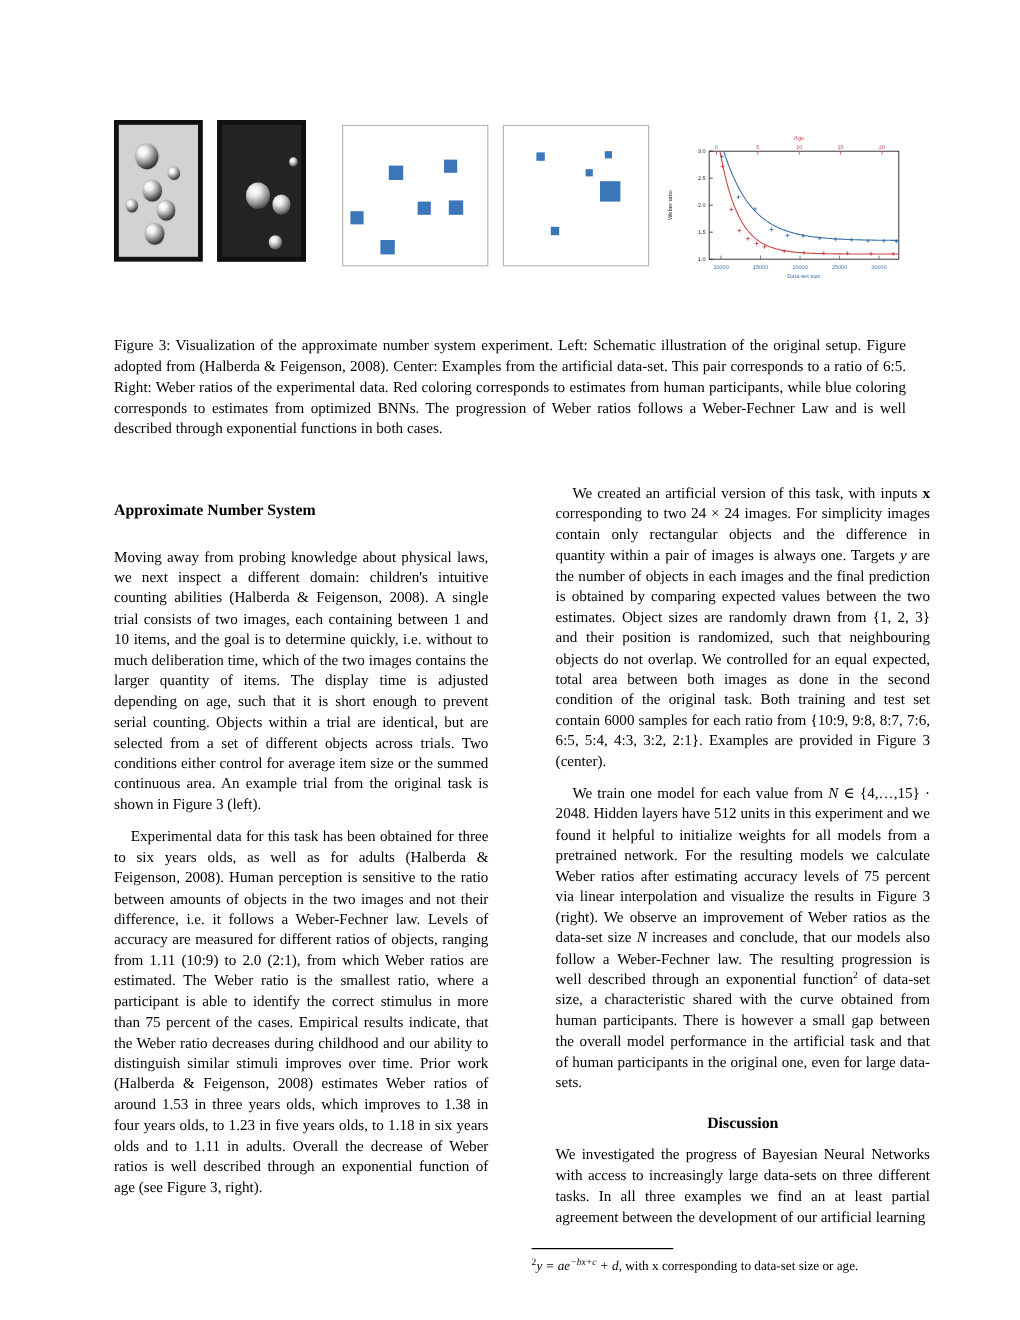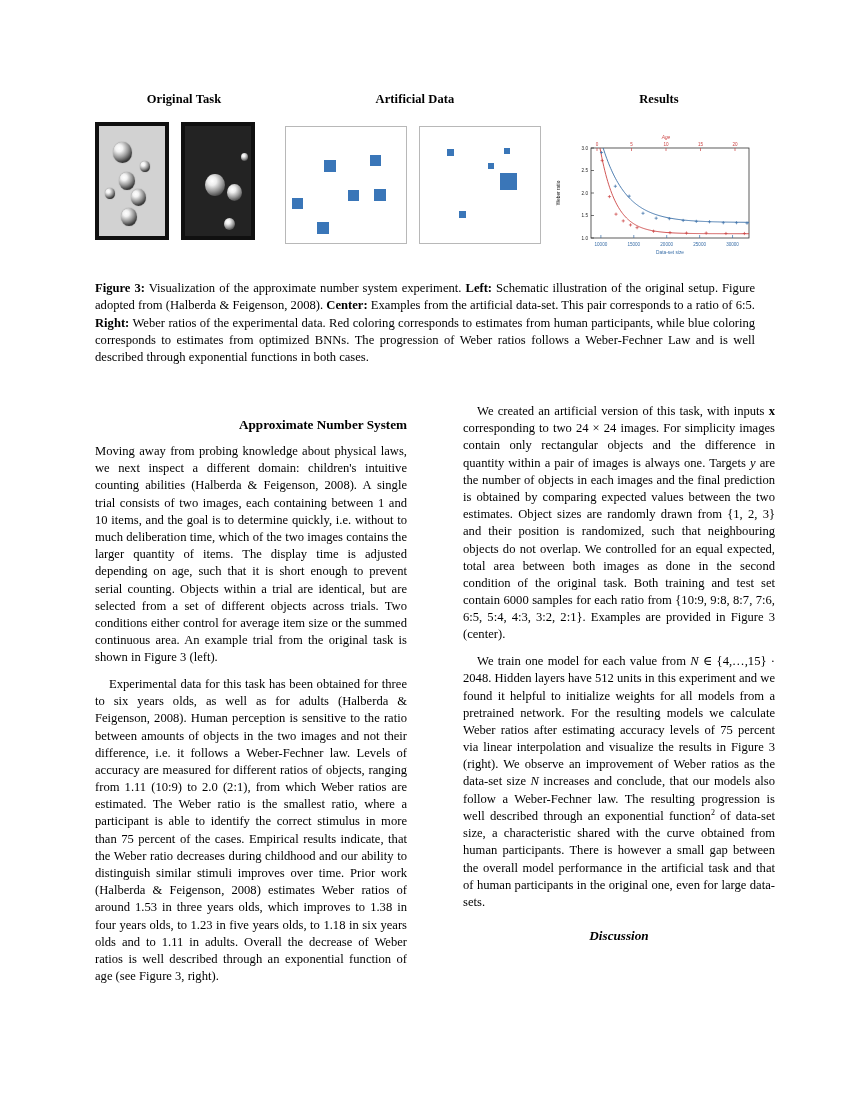--- a/index.html
+++ b/index.html
@@ -100,21 +100,21 @@
   .caption {
     position: absolute;
     left: 0;
     top: 280px;
     width: 660px;
     font-size: 12.6px;
     line-height: 1.37;
     text-align: justify;
     text-justify: inter-word;
   }
-  .caption b { font-weight: bold; }
+  .caption b { font-weight: normal; }
 
   
   .columns {
     position: absolute;
     left: 0;
     top: 403px;
     width: 660px;
     height: 660px;
   }
   .col {
@@ -127,24 +127,24 @@
     text-justify: inter-word;
   }
   .col.left  { left: 0px; }
   .col.right { left: 368px; }
 
   .col p { margin: 0 0 9.5px 0; text-indent: 14px; }
   .col p.noindent { text-indent: 0; }
   h3.section {
     font-size: 13.2px;
     font-weight: bold;
-    margin: 13px 0 9px 0;
-    text-align: right;
-  }
-  h3.section.centered { text-align: center; margin: 16px 0 9px 0; font-style: italic; }
+    margin: 13px 0 22px 0;
+    text-align: left;
+  }
+  h3.section.centered { text-align: center; margin: 16px 0 9px 0; }
 
   .footnote-wrap {
     position: absolute;
     left: 348px;
     bottom: 0px;
     width: 312px;
   }
   .footnote-rule {
     width: 118px;
     height: 1px;
@@ -160,25 +160,20 @@
   .mathvar { font-style: italic; font-family: "Liberation Serif", serif; }
   .bfvar { font-weight: bold; font-family: "Liberation Serif", serif; }
 </style>
 </head>
 <body>
 
 <div class="page">
 
   <div class="figure-block">
 
-    <div class="fig-titles">
-      <div class="fig-title t1">Original Task</div>
-      <div class="fig-title t2">Artificial Data</div>
-      <div class="fig-title t3">Results</div>
-    </div>
 
     <div class="fig-panels">
 
       <div class="orig-pair">
         <div class="orig-img light" id="orig-light">
             <div class="blob onlight" style="left: 14px; top: 16px; width: 19px; height: 21.28px;"></div>
             <div class="blob onlight" style="left: 41px; top: 35px; width: 10px; height: 11.2px;"></div>
             <div class="blob onlight" style="left: 20px; top: 46px; width: 16px; height: 17.92px;"></div>
             <div class="blob onlight" style="left: 6px; top: 62px; width: 10px; height: 11.2px;"></div>
             <div class="blob onlight" style="left: 32px; top: 63px; width: 15px; height: 16.8px;"></div>
@@ -366,17 +361,22 @@
       <p class="noindent">Moving away from probing knowledge about physical laws, we next inspect a different domain: children's intuitive counting abilities (Halberda &amp; Feigenson, 2008). A single trial consists of two images, each containing between 1 and 10 items, and the goal is to determine quickly, i.e. without to much deliberation time, which of the two images contains the larger quantity of items. The display time is adjusted depending on age, such that it is short enough to prevent serial counting. Objects within a trial are identical, but are selected from a set of different objects across trials. Two conditions either control for average item size or the summed continuous area. An example trial from the original task is shown in Figure 3 (left).</p>
       <p>Experimental data for this task has been obtained for three to six years olds, as well as for adults (Halberda &amp; Feigenson, 2008). Human perception is sensitive to the ratio between amounts of objects in the two images and not their difference, i.e. it follows a Weber-Fechner law. Levels of accuracy are measured for different ratios of objects, ranging from 1.11 (10:9) to 2.0 (2:1), from which Weber ratios are estimated. The Weber ratio is the smallest ratio, where a participant is able to identify the correct stimulus in more than 75 percent of the cases. Empirical results indicate, that the Weber ratio decreases during childhood and our ability to distinguish similar stimuli improves over time. Prior work (Halberda &amp; Feigenson, 2008) estimates Weber ratios of around 1.53 in three years olds, which improves to 1.38 in four years olds, to 1.23 in five years olds, to 1.18 in six years olds and to 1.11 in adults. Overall the decrease of Weber ratios is well described through an exponential function of age (see Figure 3, right).</p>
     </div>
 
     <div class="col right">
       <p><span>We created an artificial version of this task, with inputs </span><span class="bfvar">x</span><span> corresponding to two 24 × 24 images. For simplicity images contain only rectangular objects and the difference in quantity within a pair of images is always one. Targets </span><span class="mathvar">y</span><span> are the number of objects in each images and the final prediction is obtained by comparing expected values between the two estimates. Object sizes are randomly drawn from {1, 2, 3} and their position is randomized, such that neighbouring objects do not overlap. We controlled for an equal expected, total area between both images as done in the second condition of the original task. Both training and test set contain 6000 samples for each ratio from {10:9, 9:8, 8:7, 7:6, 6:5, 5:4, 4:3, 3:2, 2:1}. Examples are provided in Figure 3 (center).</span></p>
 
       <p><span>We train one model for each value from </span><span class="mathvar">N</span><span> ∈ {4,…,15} · 2048. Hidden layers have 512 units in this experiment and we found it helpful to initialize weights for all models from a pretrained network. For the resulting models we calculate Weber ratios after estimating accuracy levels of 75 percent via linear interpolation and visualize the results in Figure 3 (right). We observe an improvement of Weber ratios as the data-set size </span><span class="mathvar">N</span><span> increases and conclude, that our models also follow a Weber-Fechner law. The resulting progression is well described through an exponential function</span><span class="sup">2</span><span> of data-set size, a characteristic shared with the curve obtained from human participants. There is however a small gap between the overall model performance in the artificial task and that of human participants in the original one, even for large data-sets.</span></p>
 
       <h3 class="section centered">Discussion</h3>
+      <p class="noindent">We investigated the progress of Bayesian Neural Networks with access to increasingly large data-sets on three different tasks. In all three examples we find an at least partial agreement between the development of our artificial learning</p>
     </div>
 
+    <div class="footnote-wrap">
+      <div class="footnote-rule"></div>
+      <div class="footnote"><span class="sup">2</span><span class="mathvar">y = ae</span><span class="sup mathvar">−bx+c</span><span class="mathvar"> + d</span><span>, with x corresponding to data-set size or age.</span></div>
+    </div>
 
   </div>
 </div>
 
 </body></html>

